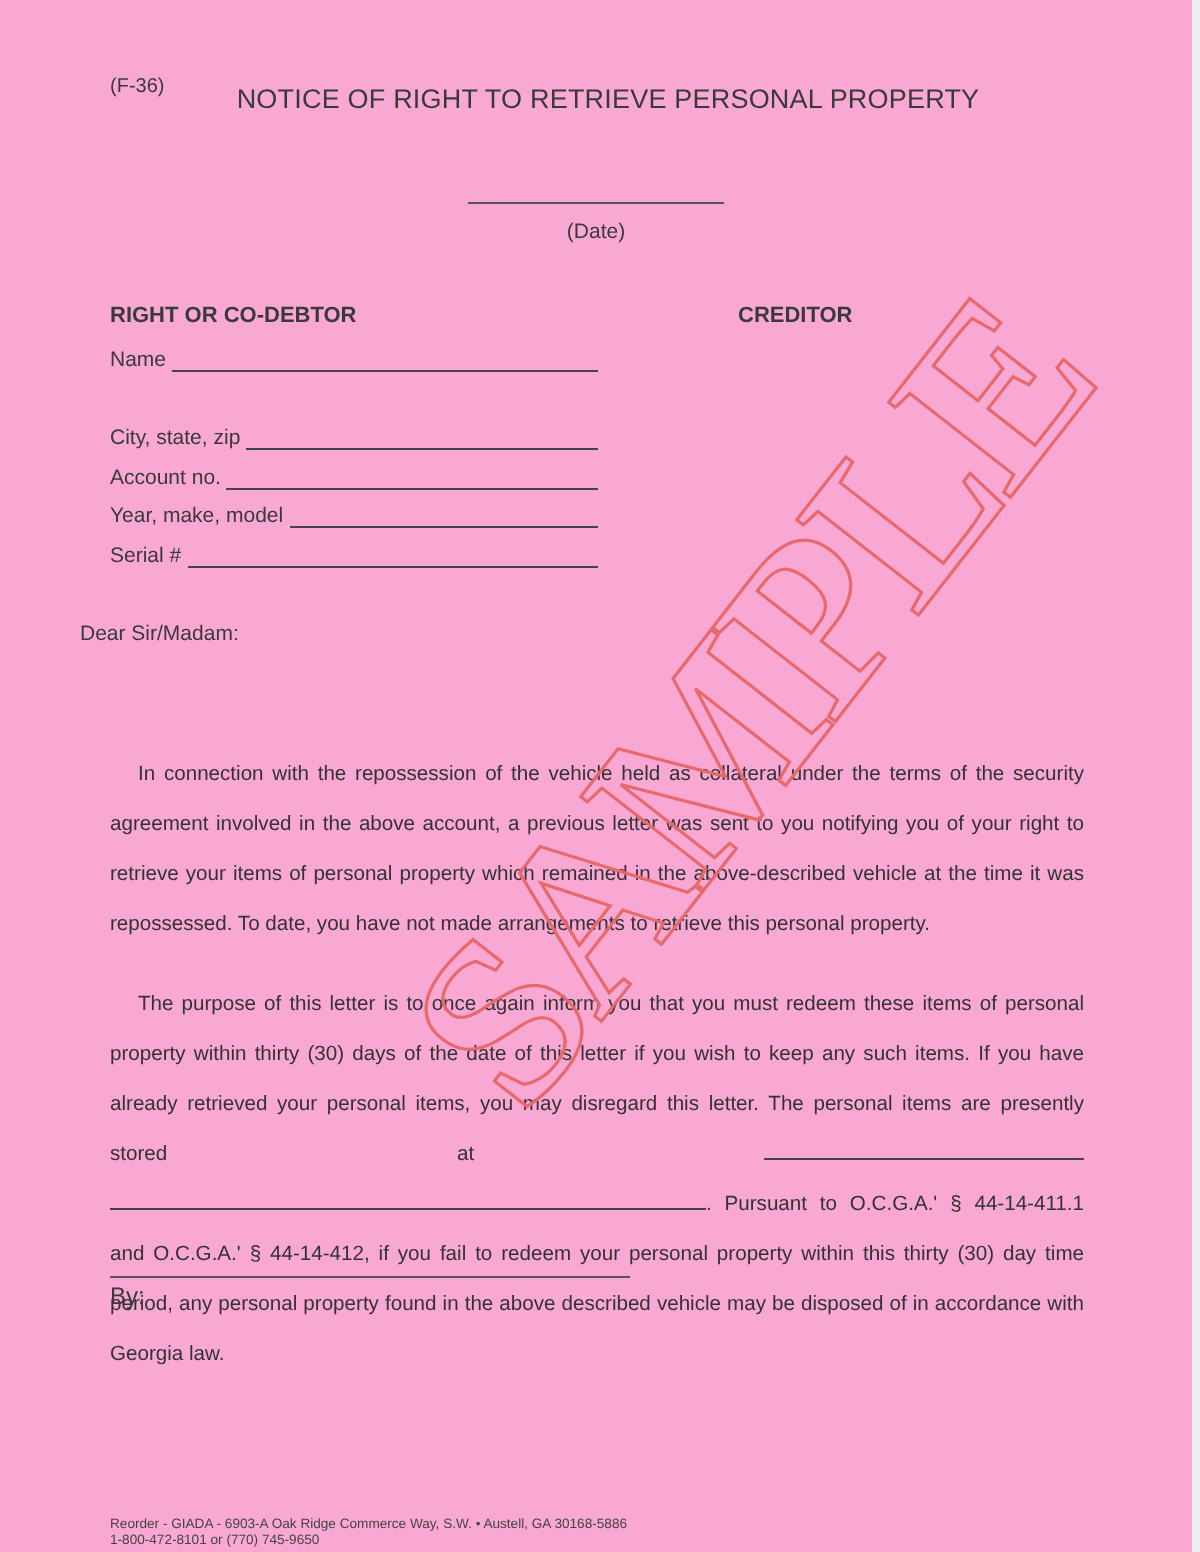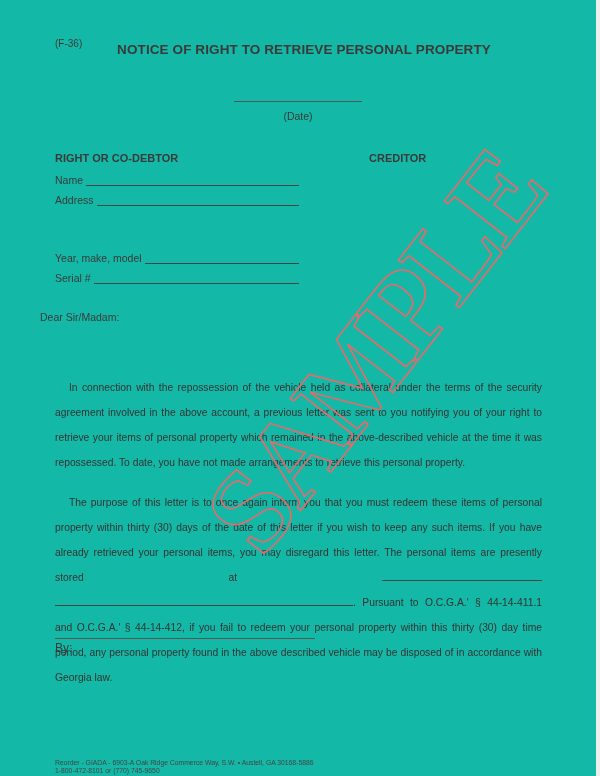--- a/index.html
+++ b/index.html
@@ -1,23 +1,23 @@
 <!DOCTYPE html>
 <html><head>
   <meta charset="utf-8">
   <style>
     html, body { margin: 0; padding: 0; }
     body {
       width: 600px; height: 776px; background: #ffffff; position: relative; overflow: hidden;
       font-family: "Liberation Sans", sans-serif; color: #2a2a2a;
     }
-    .page { position: absolute; left: 0; top: 0; width: 600px; height: 776px; background: #14b8a6; }
+    .page { position: absolute; left: 0; top: 0; width: 600px; height: 776px; background: #f9a8d4; }
     .edge { position: absolute; right: 0; top: 0; width: 4px; height: 776px; background: #eeeeee; }
     .form-code { position: absolute; left: 55px; top: 38px; font-size: 10px; color: #3a3a3a; }
-    .title { position: absolute; left: 0; width: 600px; top: 42px; text-align: center; font-size: 13.5px; font-weight: bold; color: #3a3a3a; letter-spacing: 0.1px; padding-left: 8px; box-sizing: border-box; }
+    .title { position: absolute; left: 0; width: 600px; top: 42px; text-align: center; font-size: 13.5px; font-weight: normal; color: #3a3a3a; letter-spacing: 0.1px; padding-left: 8px; box-sizing: border-box; }
     .date-line { position: absolute; left: 234px; top: 101px; width: 128px; border-top: 1px solid #555; }
     .date-label { position: absolute; left: 234px; width: 128px; top: 110px; text-align: center; font-size: 10.5px; color: #3a3a3a; }
     .section-head { position: absolute; font-size: 11px; font-weight: bold; color: #3a3a3a; }
     .field { position: absolute; left: 55px; height: 14px; display: flex; align-items: flex-end; font-size: 10.5px; color: #3a3a3a; }
     .field .lbl { white-space: nowrap; margin-right: 3px; }
     .field .line { flex: 1; border-bottom: 1px solid #444; height: 10px; }
     .salute { position: absolute; left: 40px; top: 311px; font-size: 10.5px; color: #3a3a3a; }
     .para { position: absolute; left: 55px; width: 487px; font-size: 10.3px; line-height: 25px; color: #333; text-align: justify; margin-top: 29px; }
     .para .indent { display: inline-block; width: 14px; }
     .blank-inline { display: inline-block; border-bottom: 1px solid #444; height: 10px; vertical-align: baseline; }
@@ -38,22 +38,26 @@
   <div class="date-line"></div>
   <div class="date-label">(Date)</div>
 
   <div class="section-head" style="left:55px; top:152px;">RIGHT OR CO-DEBTOR</div>
   <div class="section-head" style="left:369px; top:152px;">CREDITOR</div>
 
   <div class="field" style="top:172px; width:244px;">
     <span class="lbl">Name</span>
     <span class="line"></span>
   </div>
-  <div class="field" style="top:192px; width:244px;">
-    <span class="lbl">Address</span>
+  <div class="field" style="top:211px; width:244px;">
+    <span class="lbl">City, state, zip</span>
+    <span class="line"></span>
+  </div>
+  <div class="field" style="top:231px; width:244px;">
+    <span class="lbl">Account no.</span>
     <span class="line"></span>
   </div>
   <div class="field" style="top:270px; width:244px;">
     <span class="lbl">Serial #</span>
     <span class="line"></span>
   </div>
   <div class="field" style="top:250px; width:244px;">
     <span class="lbl">Year, make, model</span>
     <span class="line"></span>
   </div>

